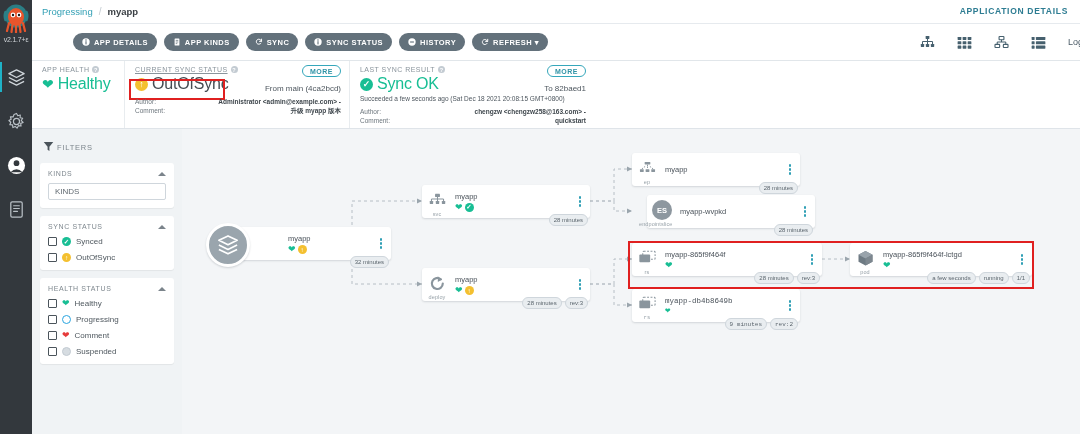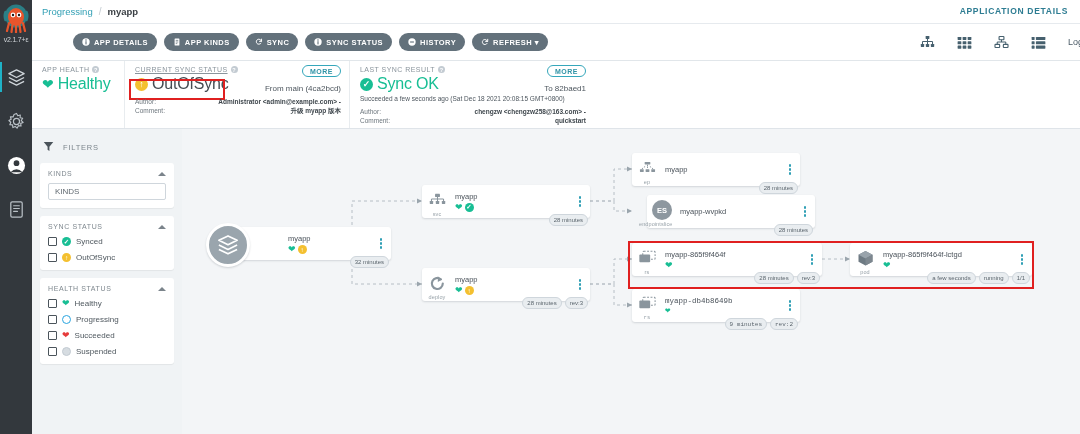--- a/index.html
+++ b/index.html
@@ -102,21 +102,21 @@
   .meta-row { display: flex; }
   .meta-k { width: 48px; color: #6d767d; }
   .meta-v { flex: 1; text-align: right; font-weight: bold; color: #3f474d; padding-right: 8px; }
   .succ { font-size: 6.5px; color: #4d565e; line-height: 9px; margin-top: 1px; }
 
   
   .filters {
     position: absolute; left: 32px; top: 129px; width: 150px; height: 305px;
     background: #f0f3f5; padding: 7px 8px 0 8px; overflow: hidden;
   }
-  .f-head { display: flex; align-items: center; gap: 9px; margin: 2px 0 7px 3px; }
+  .f-head { display: flex; align-items: center; gap: 3px; margin: 2px 0 7px 3px; }
   .f-head-txt { font-size: 7.5px; color: #7d868d; letter-spacing: 0.8px; }
   .f-card { background: #fff; border-radius: 3px; padding: 7px 8px 8px 8px; margin-bottom: 8px; box-shadow: 0 1px 1px rgba(0,0,0,.06); }
   .f-card-head { display: flex; align-items: center; justify-content: space-between; }
   .f-card-title { font-size: 7px; color: #7f888f; letter-spacing: 0.6px; }
   .caret { width: 0; height: 0; border-left: 4px solid transparent; border-right: 4px solid transparent; border-bottom: 4px solid #7b848b; cursor: pointer; }
   .f-input {
     margin-top: 6px; width: 100%; height: 17px; border: 1px solid #cfd6dc; border-radius: 2px;
     font-size: 8px; color: #606970; padding: 0 6px; font-family: inherit; background: #fff;
   }
   .f-opt { display: flex; align-items: center; gap: 5px; margin-top: 7px; cursor: pointer; }
@@ -456,21 +456,21 @@
         <span class="f-opt-lbl">Healthy</span>
       </div>
       <div class="f-opt">
         <span class="cbx"></span>
         <span class="mini-ring"></span>
         <span class="f-opt-lbl">Progressing</span>
       </div>
       <div class="f-opt">
         <span class="cbx"></span>
         <span class="mini-heart bad">❤</span>
-        <span class="f-opt-lbl">Succeeded</span>
+        <span class="f-opt-lbl">Comment</span>
       </div>
       <div class="f-opt">
         <span class="cbx"></span>
         <span class="mini-susp"></span>
         <span class="f-opt-lbl">Suspended</span>
       </div>
     </div>
   </div>
 
   <div class="canvas">

